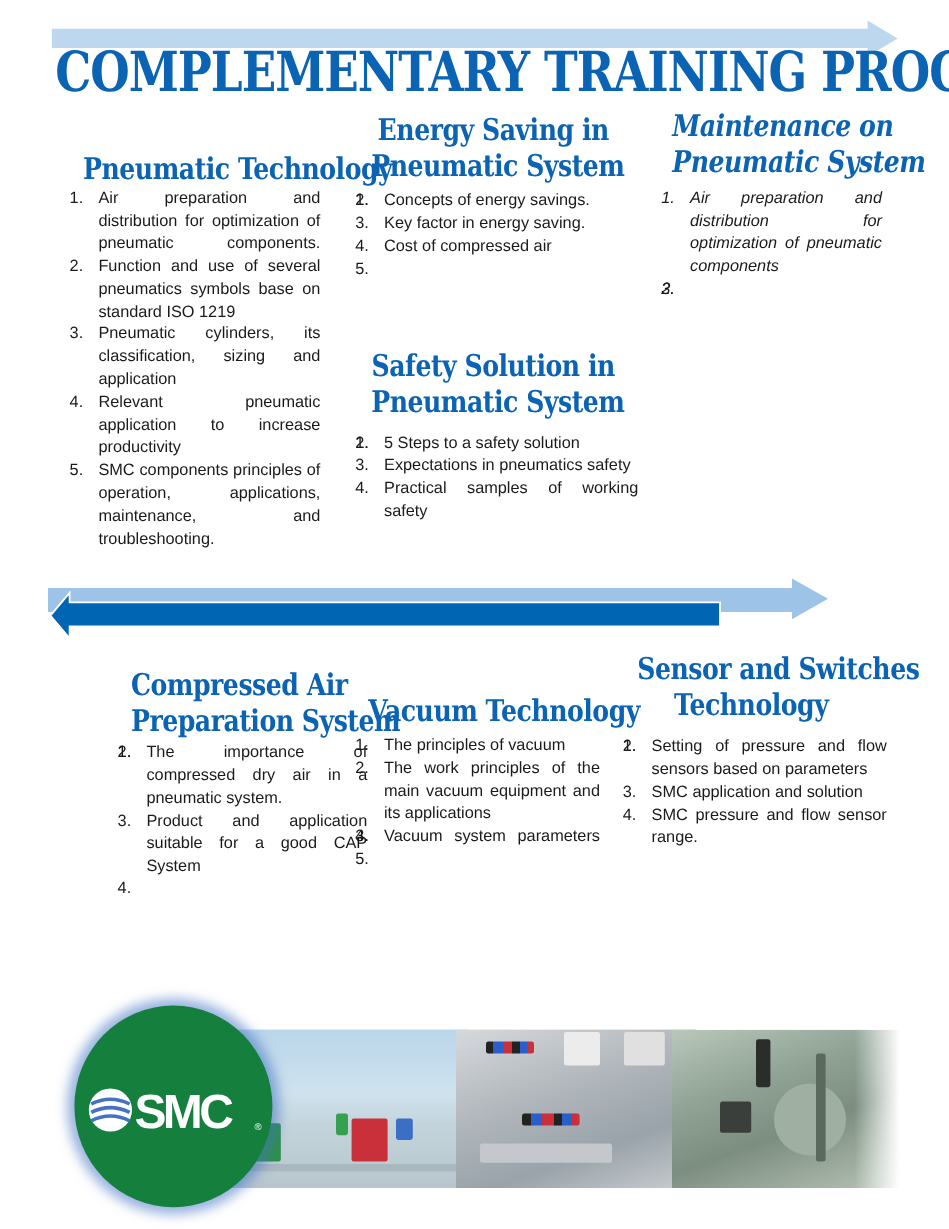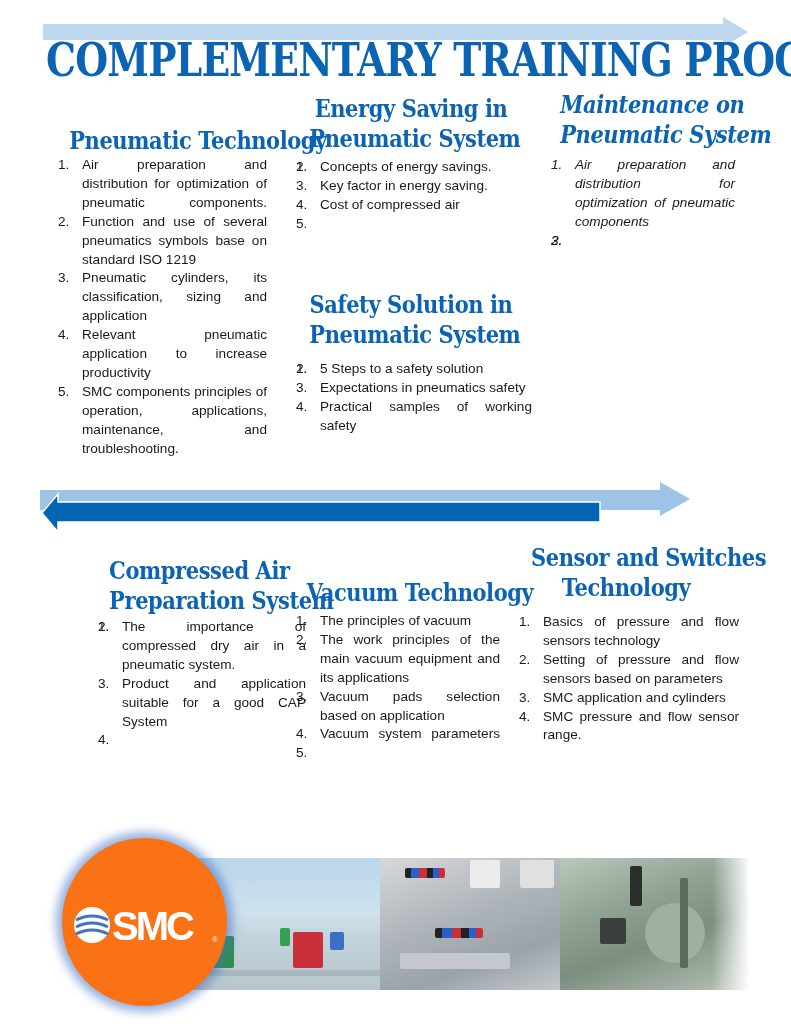--- a/index.html
+++ b/index.html
@@ -43,21 +43,21 @@
     .s2 ol { margin-top: 4px; }
     .s3 ol { margin-top: 10px; }
     .s4 ol { margin-top: 6px; }
     .s5 ol { margin-top: 2px; }
     .s6 ol { margin-top: 4px; }
     .s7 ol { margin-top: 10px; }
 
     .banner { position: absolute; left: 50px; top: 838px; width: 700px; height: 180px; }
     .logo-circle {
       position: absolute; left: 12px; top: 0px; width: 165px; height: 168px;
-      border-radius: 50%; background: #f97316;
+      border-radius: 50%; background: #15803d;
       box-shadow: 0 0 10px 6px rgba(68,114,196,0.55);
       z-index: 3;
     }
     .logo-mark { position: absolute; left: 10px; top: 66px; width: 150px; height: 42px; }
     .photo { position: absolute; top: 20px; height: 132px; filter: blur(0.6px); }
     .photo1 {
       left: 125px; width: 215px;
       background: linear-gradient(180deg, #b9d6ea 0%, #cfe2ee 40%, #c3d4dc 60%, #b7c6cc 100%);
       z-index: 1;
     }
@@ -150,35 +150,35 @@
     <li><span class="num">3.</span><span>Product and application suitable for a good CAP System</span></li>
     <li><span class="num">4.</span></li>
   </ol>
 </div>
 
 <div class="section s6">
   <h2>Vacuum Technology</h2>
   <ol>
     <li><span class="num">1.</span><span>The principles of vacuum</span></li>
     <li><span class="num">2.</span><span>The work principles of the main vacuum equipment and its applications</span></li>
-    <li><span class="num">3.</span><span>Vacuum pads selection based on application</span></li>
+    <li><span class="num">3.</span></li>
     <li class="just"><span class="num">4.</span><span>Vacuum system parameters</span></li>
     <li><span class="num">5.</span></li>
   </ol>
 </div>
 
 <div class="section s7">
   <h2>
     <div>Sensor and Switches</div>
     <div>Technology</div>
   </h2>
   <ol>
-    <li><span class="num">1.</span><span>Basics of pressure and flow sensors technology</span></li>
+    <li><span class="num">1.</span></li>
     <li><span class="num">2.</span><span>Setting of pressure and flow sensors based on parameters</span></li>
-    <li><span class="num">3.</span><span>SMC application and cylinders</span></li>
+    <li><span class="num">3.</span><span>SMC application and solution</span></li>
     <li><span class="num">4.</span><span>SMC pressure and flow sensor range.</span></li>
   </ol>
 </div>
 
 <div class="banner">
   <div class="photo photo1">
     <div class="blk" style="left:10px;top:75px;width:18px;height:30px;background:#3b6fc6;"></div>
     <div class="blk" style="left:35px;top:78px;width:24px;height:32px;background:#2f8f4a;"></div>
     <div class="blk" style="left:105px;top:70px;width:10px;height:18px;background:#35a050;"></div>
     <div class="blk" style="left:118px;top:74px;width:30px;height:36px;background:#c9303a;"></div>

